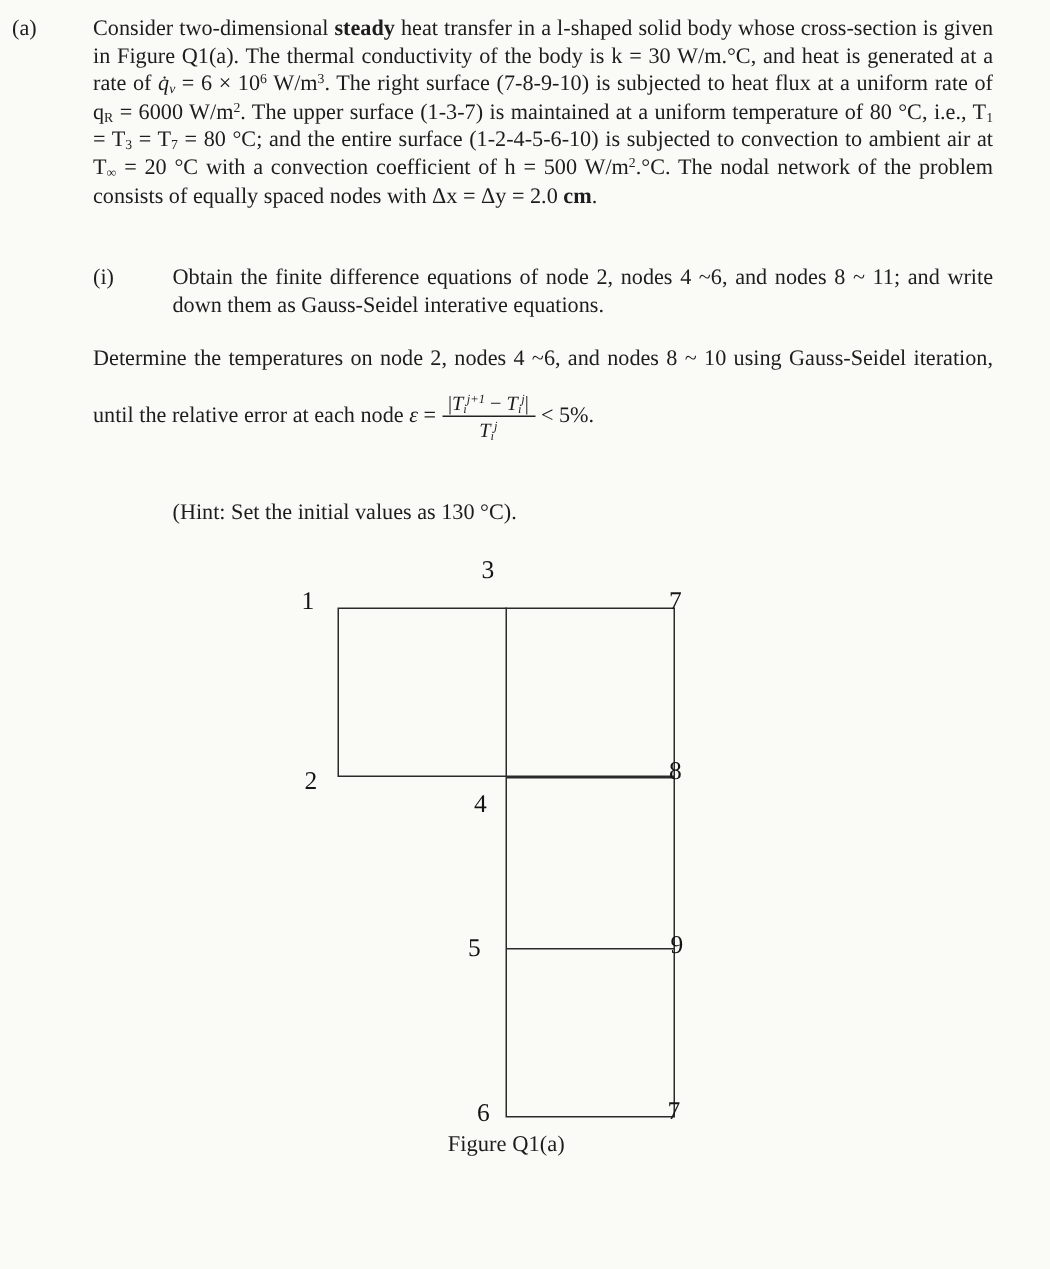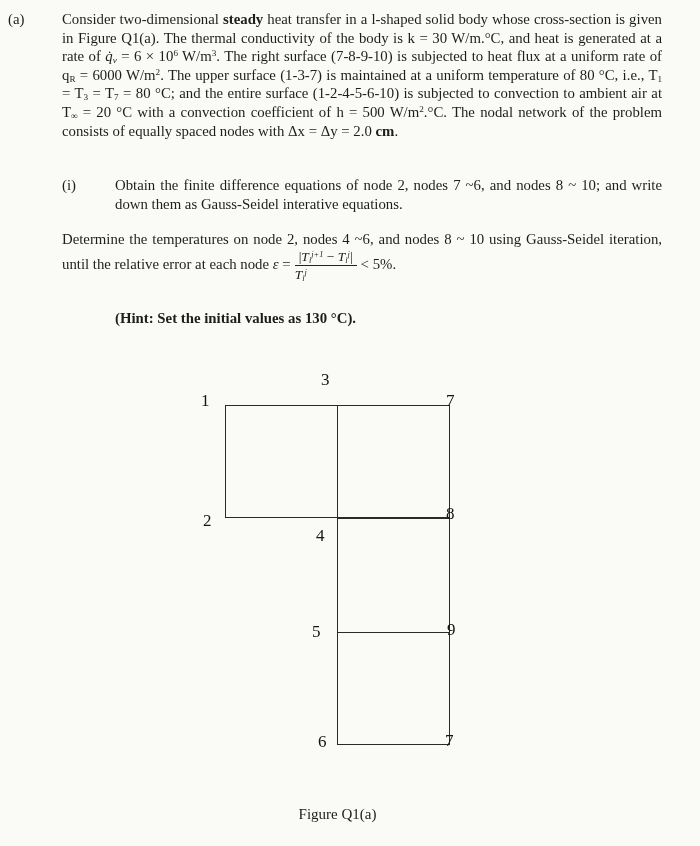--- a/index.html
+++ b/index.html
@@ -13,29 +13,29 @@
   }
   .content { padding:10px 38px 0 8px; font-size:14.8px; line-height:18.6px; }
   .row { display:flex; }
   .row .lbl { flex:0 0 54px; }
   .row .txt { flex:1; text-align:justify; }
   .sub { margin-left:54px; }
   .sub .lbl { flex:0 0 53px; }
   .para-a { margin-bottom:36px; }
   .item-i { margin-bottom:17px; }
   .item-ii { margin-bottom:0; }
-  .hint { margin-left:107px; margin-top:26px;font-weight:bold; }
+  .hint { margin-left:107px; margin-top:26px; }
   sup, sub { font-size:.62em; line-height:0; }
   sup { vertical-align:.5em; }
   sub { vertical-align:-.25em; }
   .b { font-weight:700; }
   .it { font-style:italic; }
   .frac {
-    display:inline-block; vertical-align:middle; text-align:left;
-    margin:0 4px; line-height:1.15; font-size:13.5px;
+    display:inline-block; vertical-align:middle; text-align:center;
+    margin:12px 4px; line-height:1.15; font-size:13.5px;
   }
   .frac .num { display:block; border-bottom:1px solid #222; padding:0 4px 1px; }
   .frac .den { display:block; padding-top:1px; }
 
   .figure { position:absolute; inset:0; }
   .rect { position:absolute; border:1.6px solid #2a2a2a; }
   .rect-top { left:225px; top:405px; width:225px; height:113px; }
   .rect-col { left:337px; top:518px; width:113px; height:227px; }
   .vline { position:absolute; border-left:1.6px solid #2a2a2a; width:0; }
   .divider-v { left:337px; top:405px; height:113px; }
@@ -45,35 +45,35 @@
   .n1  { left:201px; top:392px; }
   .n2  { left:203px; top:512px; }
   .n3  { left:321px; top:371px; }
   .n4  { left:316px; top:527px; }
   .n5  { left:312px; top:623px; }
   .n6  { left:318px; top:733px; }
   .n7  { left:446px; top:392px; }
   .n8  { left:446px; top:505px; }
   .n9  { left:447px; top:621px; }
   .n10 { left:445px; top:732px; }
-  .caption { position:absolute; left:225px; top:806px; width:225px; text-align:center; font-size:15px; }
+  .caption { position:absolute; left:225px; top:755px; width:225px; text-align:center; font-size:15px; }
 </style>
 </head>
 <body>
 
 <div class="content">
 
   <div class="row para-a">
     <div class="lbl">(a)</div>
     <div class="txt"><span>Consider two-dimensional </span><span class="b">steady</span><span> heat transfer in a l-shaped solid body whose cross-section is given in Figure Q1(a). The thermal conductivity of the body is k = 30 W/m.°C, and heat is generated at a rate of </span><span class="it">q̇</span><sub class="it">v</sub><span> = 6 × 10</span><sup>6</sup><span> W/m</span><sup>3</sup><span>. The right surface (7-8-9-10) is subjected to heat flux at a uniform rate of q</span><sub>R</sub><span> = 6000 W/m</span><sup>2</sup><span>. The upper surface (1-3-7) is maintained at a uniform temperature of 80 °C, i.e., T</span><sub>1</sub><span> = T</span><sub>3</sub><span> = T</span><sub>7</sub><span> = 80 °C; and the entire surface (1-2-4-5-6-10) is subjected to convection to ambient air at T</span><sub>∞</sub><span> = 20 °C with a convection coefficient of h = 500 W/m</span><sup>2</sup><span>.°C. The nodal network of the problem consists of equally spaced nodes with Δx = Δy = 2.0 </span><span class="b">cm</span><span>.</span></div>
   </div>
 
   <div class="row sub item-i">
     <div class="lbl">(i)</div>
-    <div class="txt"><span>Obtain the finite difference equations of node 2, nodes 7 ~6, and nodes 8 ~ 10; and write down them as Gauss-Seidel interative equations.</span></div>
+    <div class="txt"><span>Obtain the finite difference equations of node 2, nodes 4 ~6, and nodes 8 ~ 11; and write down them as Gauss-Seidel interative equations.</span></div>
   </div>
 
   <div class="row sub item-ii">
     <div class="txt">
       <span><span>Determine the temperatures on node 2, nodes 4 ~6, and nodes 8 ~ 10 using Gauss-Seidel iteration, until the relative error at each node  </span><span class="it">ε</span><span> =</span></span><span class="frac"><span class="num"><span>|</span><span class="it">T</span><sub class="it">i</sub><sup class="it">j+1</sup><span> − </span><span class="it">T</span><sub class="it">i</sub><sup class="it">j</sup><span>|</span></span><span class="den"><span class="it">T</span><sub class="it">i</sub><sup class="it">j</sup></span></span><span>&lt; 5%.</span>
     </div>
   </div>
 
   <div class="hint">(Hint:  Set the initial values as 130 °C).</div>
 

